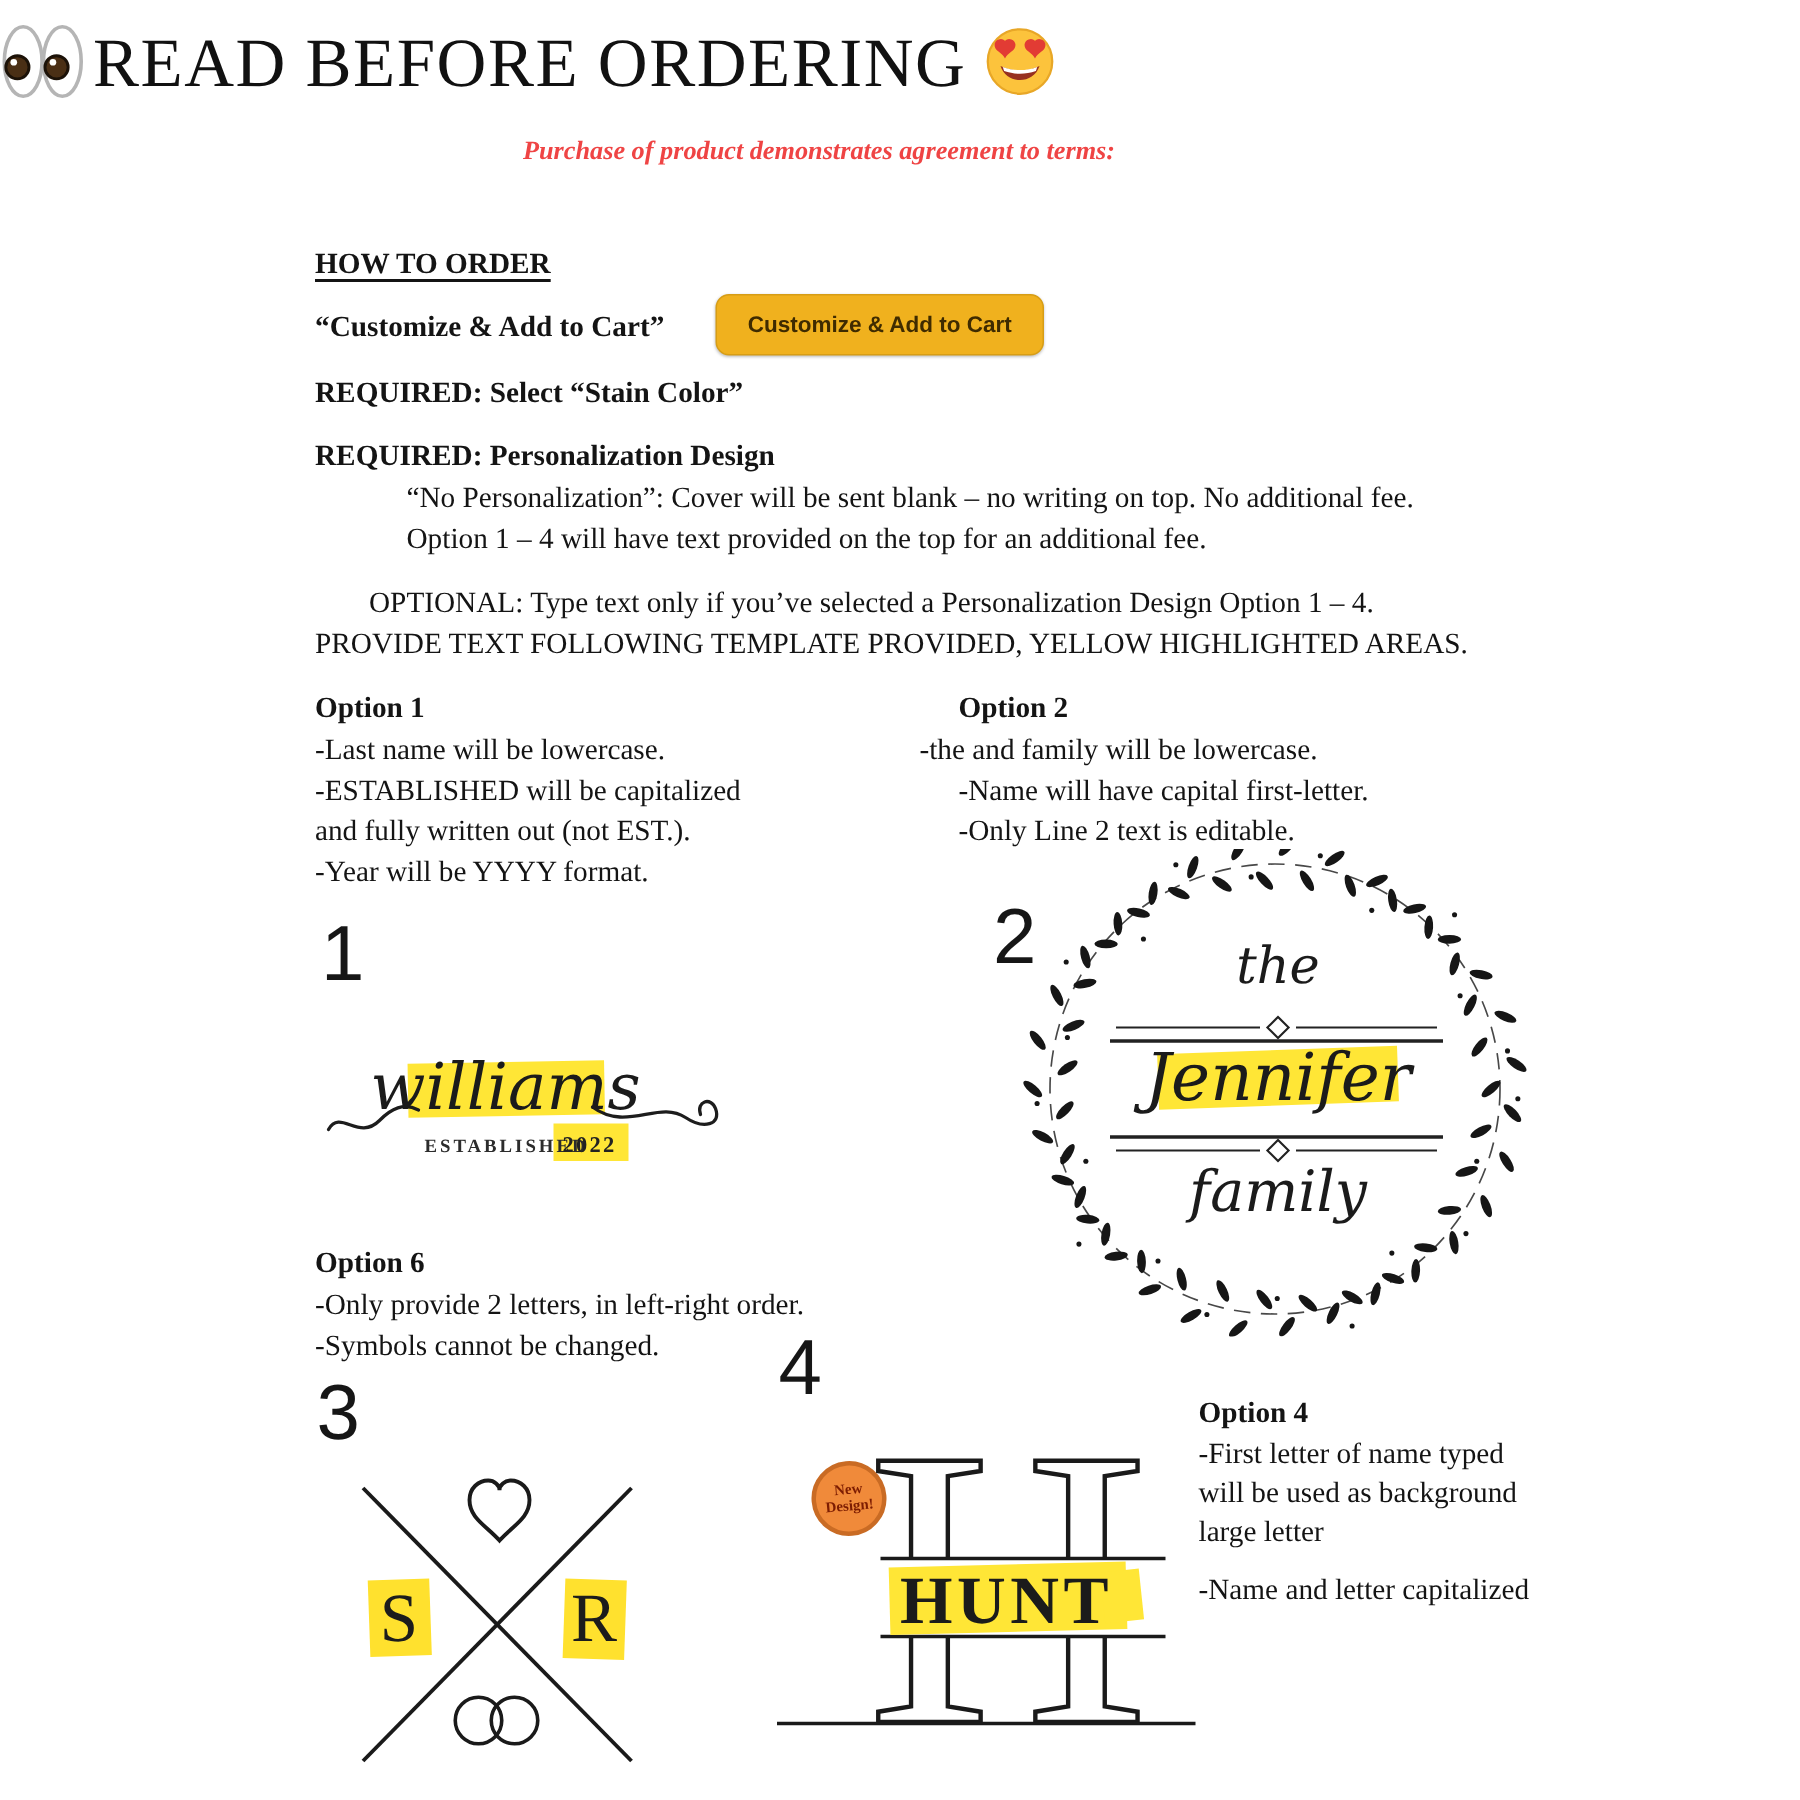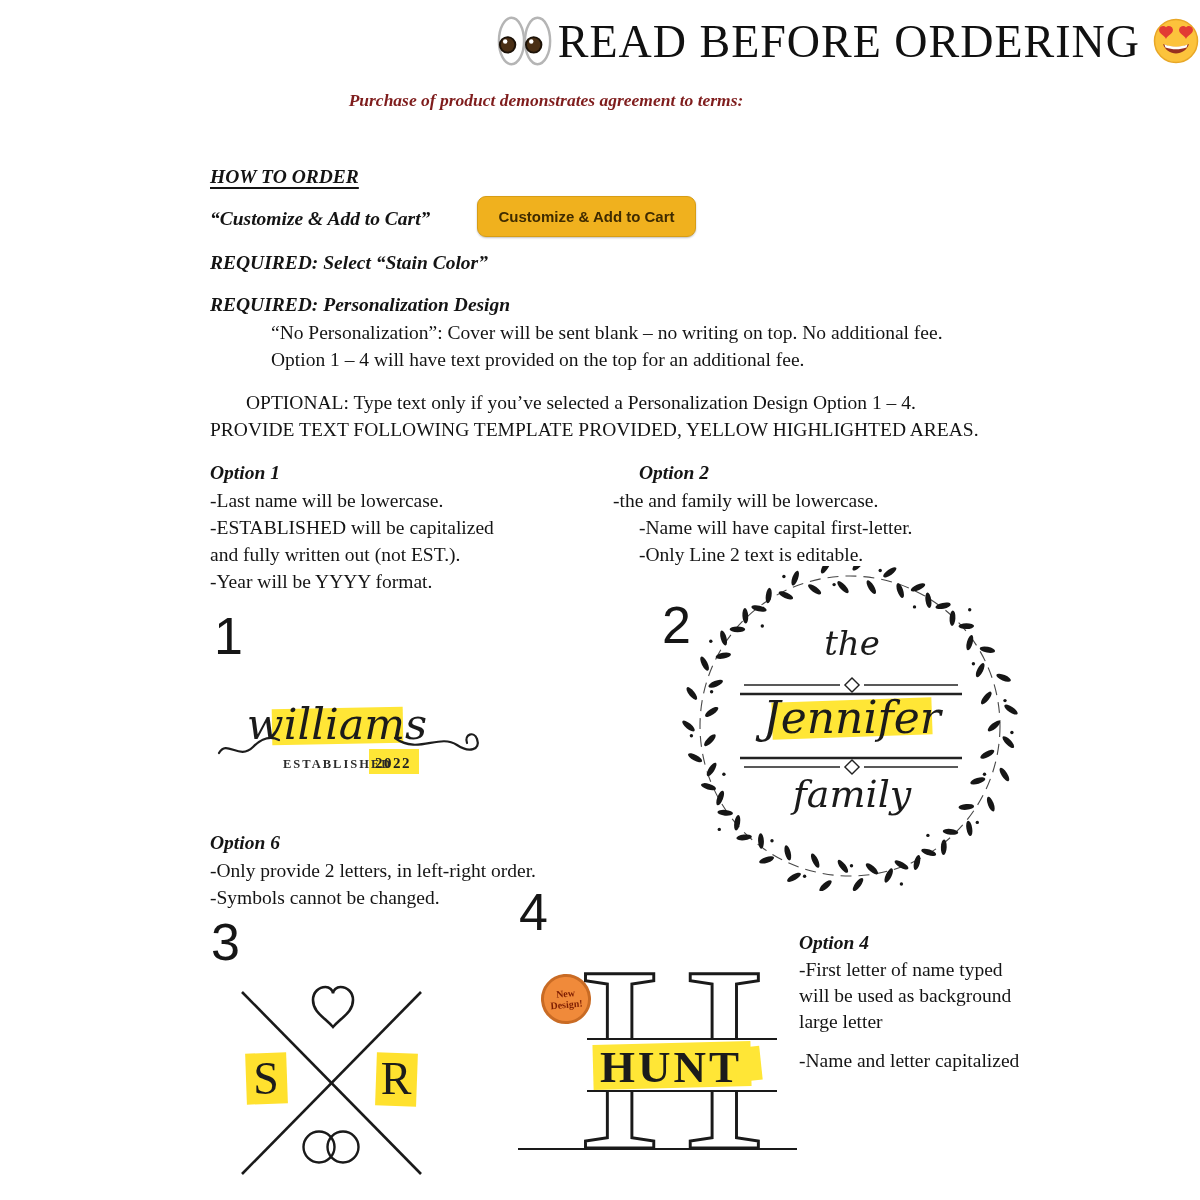--- a/index.html
+++ b/index.html
@@ -1,27 +1,27 @@
 <!DOCTYPE html>
 <html><head>
 <meta charset="utf-8">
 <style>
   html,body{margin:0;padding:0;background:#ffffff;}
   .page{position:relative;width:1200px;height:1200px;background:#ffffff;overflow:hidden;
         font-family:"Liberation Serif", serif;color:#141414;}
 
   
-  .header{position:absolute;top:14px;left:0;width:1200px;display:flex;align-items:center;justify-content:flex-end;gap:4px;}
+  .header{position:absolute;top:14px;left:0;width:1200px;display:flex;align-items:center;justify-content:flex-start;gap:4px;}
   .title{font-size:46px;letter-spacing:1px;color:#111;white-space:nowrap;}
   .subtitle{position:absolute;top:90px;left:0;width:1092px;text-align:center;
-            font-size:17.5px;font-weight:bold;font-style:italic;color:#7f1d1d;}
+            font-size:17.5px;font-weight:bold;font-style:italic;color:#ef4444;}
 
   
   .tb{position:absolute;font-size:19.5px;line-height:27px;white-space:nowrap;}
-  .bold{font-weight:bold;font-style:italic;}
+  .bold{font-weight:bold;}
   .u{text-decoration:underline;text-decoration-thickness:2px;text-underline-offset:4px;}
 
   .btn{position:absolute;left:477px;top:196px;width:217px;height:39px;
        background:#f0b11e;border:1px solid #d79d15;border-radius:9px;
        display:flex;align-items:center;justify-content:center;
        font-family:"Liberation Sans", sans-serif;font-size:15px;font-weight:bold;color:#3f2b00;
        box-shadow:0 1px 2px rgba(0,0,0,0.25);cursor:pointer;}
 
   .bignum{position:absolute;font-family:"Liberation Sans", sans-serif;
           font-size:52px;font-weight:500;color:#161616;}

